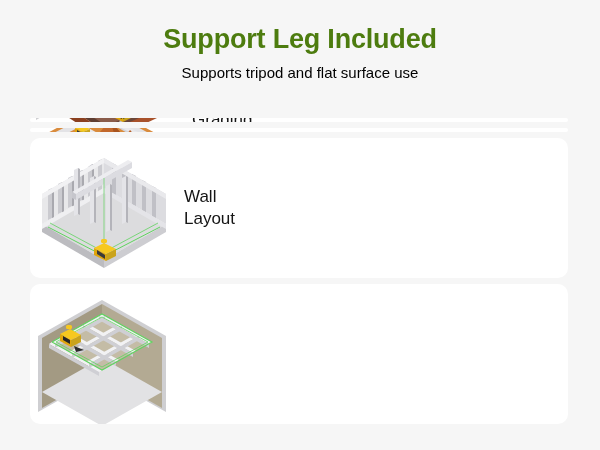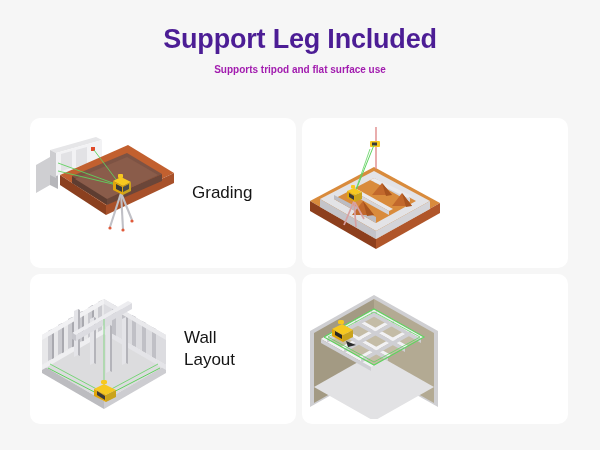--- a/index.html
+++ b/index.html
@@ -23,40 +23,40 @@
   }
 
   
   .header {
     padding-top: 24px;
     text-align: center;
   }
   .title {
     font-size: 27px;
     font-weight: bold;
-    color: #4c1d95;
+    color: #4d7c0f;
     letter-spacing: -0.2px;
     line-height: 1.15;
   }
   .subtitle {
     margin-top: 9px;
-    font-size: 10px;
-    color: #a21caf;
-    font-weight: bold;
+    font-size: 15px;
+    color: #000000;
+    font-weight: normal;
   }
 
   
   .grid {
     position: absolute;
     left: 30px;
     top: 118px;
     width: 538px;
     height: 306px;
     display: grid;
-    grid-template-columns: 1fr 1fr;
+    grid-template-columns: 1fr;
     grid-template-rows: 1fr 1fr;
     gap: 6px 6px;
   }
 
   .card {
     background: #ffffff;
     border-radius: 10px;
     display: flex;
     align-items: center;
     overflow: hidden;

